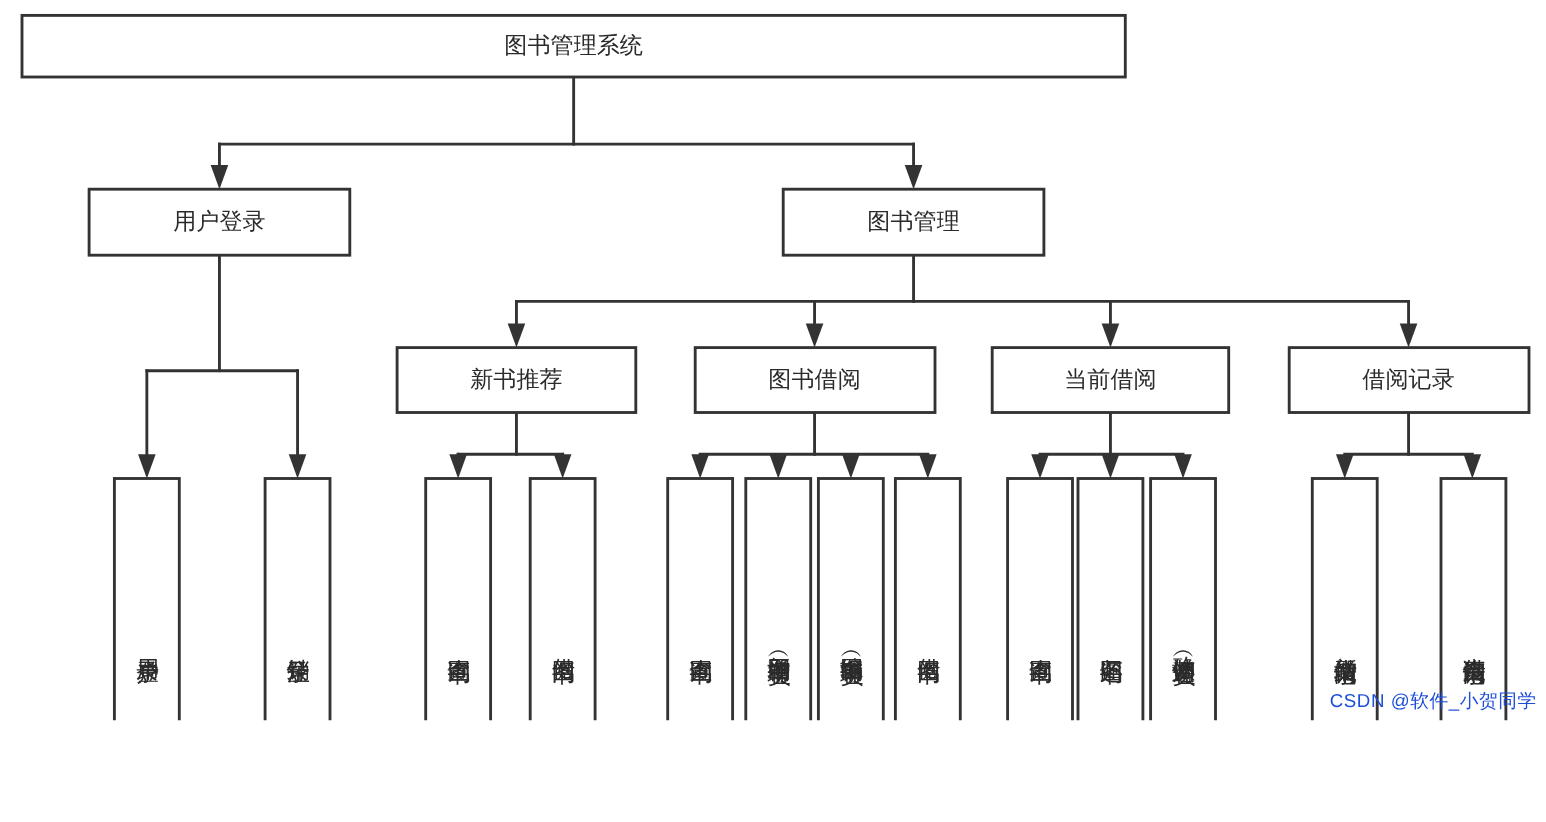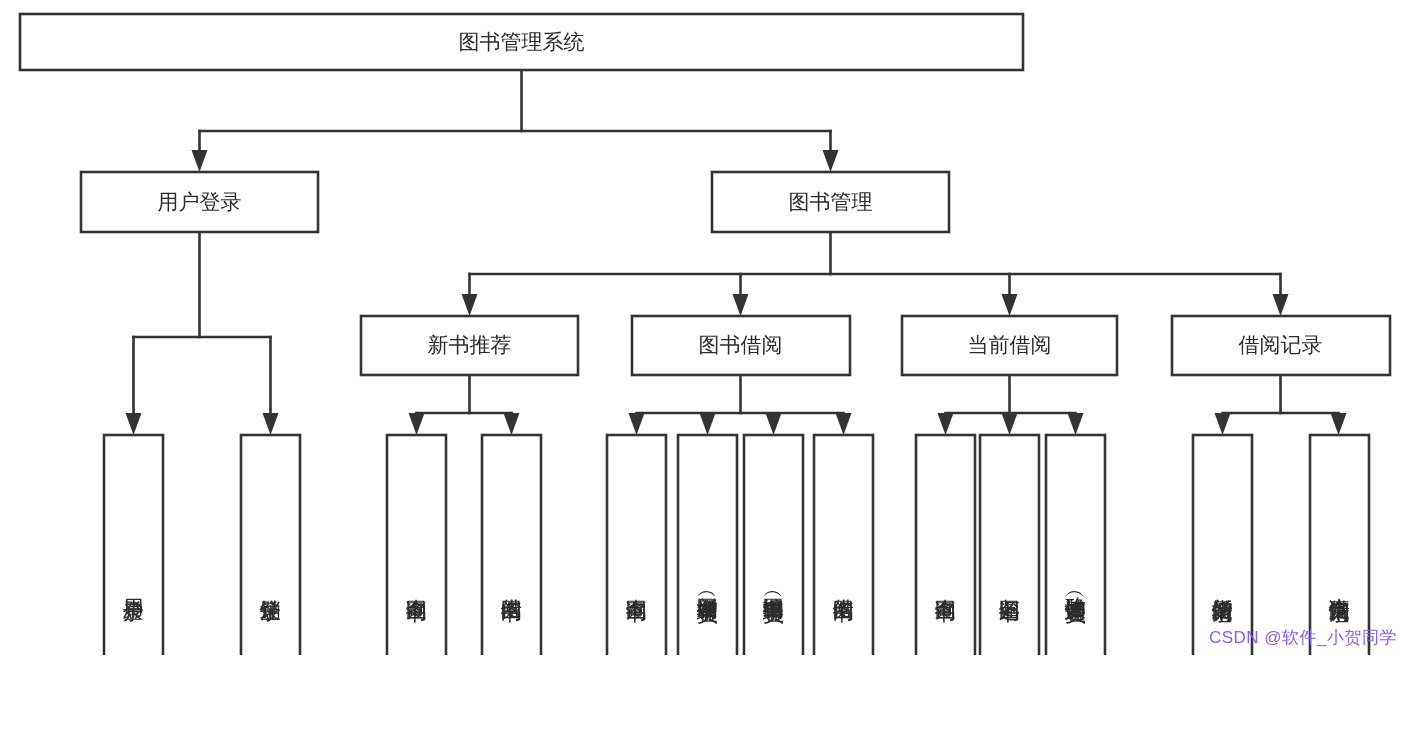--- a/index.html
+++ b/index.html
@@ -61,21 +61,21 @@
     white-space: nowrap;
     letter-spacing: 1px;
     pointer-events: none;
   }
   .watermark {
     position: absolute;
     right: 8px;
     bottom: 6px;
     font-family: "Liberation Sans", "DejaVu Sans", sans-serif;
     font-size: 17px;
-    color: #8b5cf6;
+    color: #1d4ed8;
     white-space: nowrap;
     letter-spacing: 0.5px;
   }
 </style>
 </head>
 <body>
 
 <div id="stage">
 
   <svg id="diagram-svg" viewBox="0 0 1405 747">

